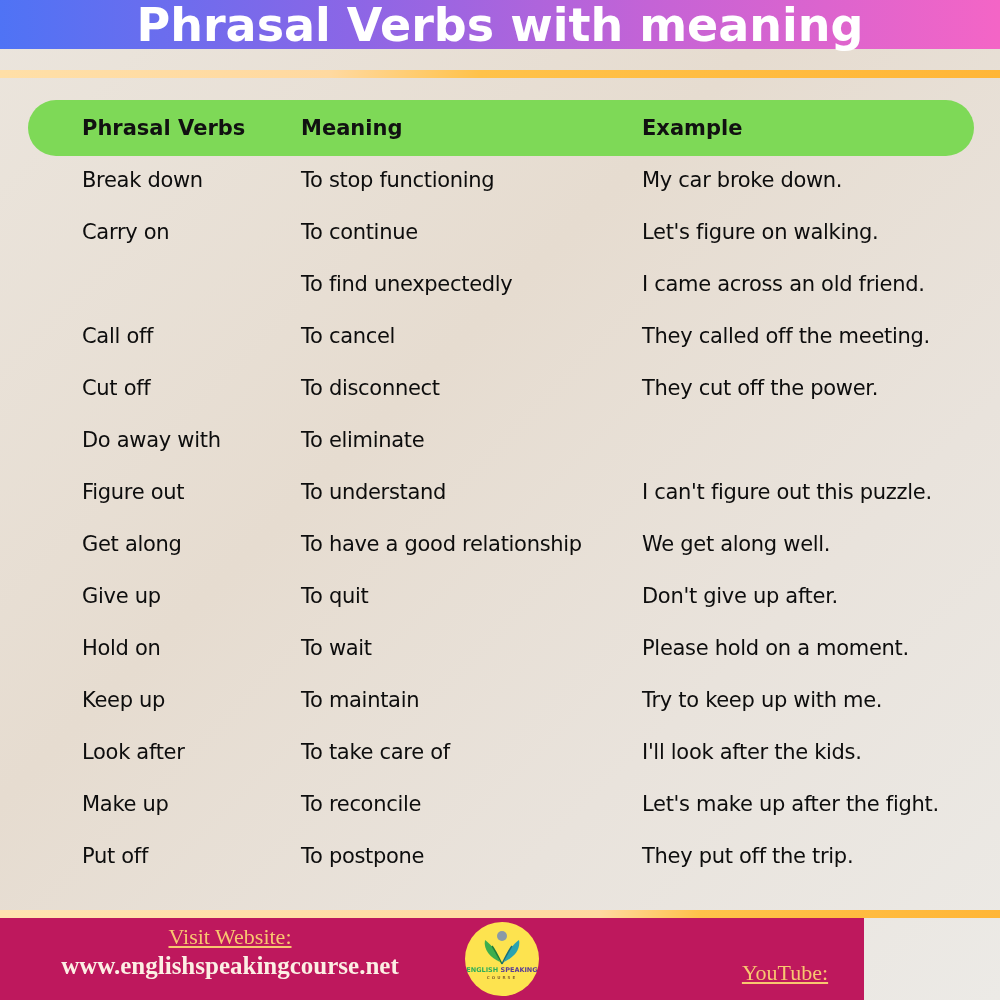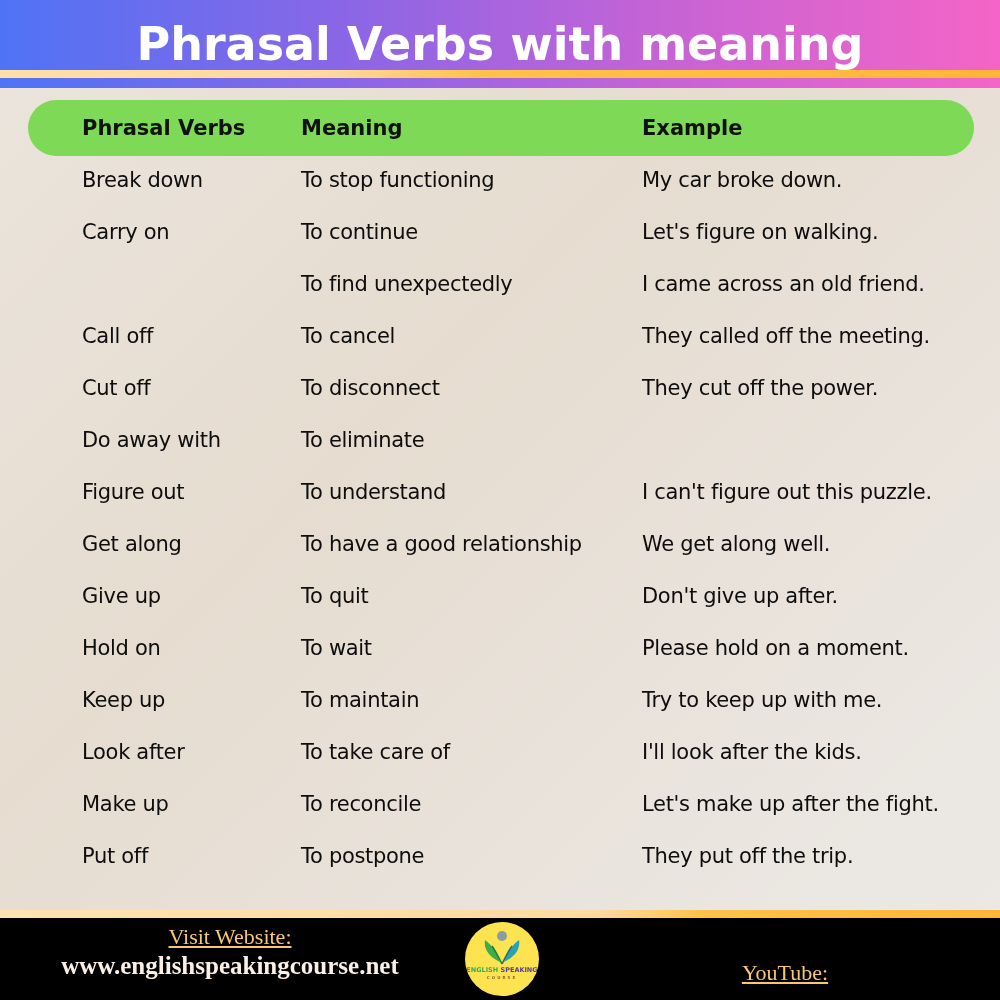--- a/index.html
+++ b/index.html
@@ -3,21 +3,21 @@
 <meta charset="utf-8">
 <style>
   * { box-sizing: border-box; margin: 0; padding: 0; }
   html, body { width: 1000px; height: 1000px; overflow: hidden; }
   body {
     position: relative;
     font-family: "DejaVu Sans", sans-serif;
     background: linear-gradient(135deg, #ebe5dd 0%, #e6dcd0 40%, #e9e3dc 70%, #eceae6 100%);
   }
   .header {
-    position: absolute; left: 0; top: 0; width: 1000px; height: 88px;
+    position: absolute; left: 0; top: 0; width: 1000px; height: 49px;
     background: linear-gradient(90deg, #4f73f5 0%, #8b66e6 35%, #c463d6 65%, #f465c6 100%);
     display: flex; align-items: center; justify-content: center;
   }
   .header-title {
     color: #ffffff; font-weight: bold; font-size: 46px;
     font-family: "DejaVu Sans", sans-serif; letter-spacing: 0px;
   }
   .header-strip {
     position: absolute; left: 0; top: 70px; width: 1000px; height: 8px;
     background: linear-gradient(90deg, #ffdfa7 0%, #ffd9a0 33%, #ffc24a 48%, #ffb637 100%);
@@ -43,22 +43,22 @@
   .cell {
     position: absolute; top: 0; height: 52px; line-height: 40px;
     font-size: 21px; color: #0d0d0d; font-family: "DejaVu Sans", sans-serif;
     white-space: nowrap; letter-spacing: -0.3px;
   }
   .footer-strip {
     position: absolute; left: 0; top: 910px; width: 1000px; height: 8px;
     background: linear-gradient(90deg, #ffe3b0 0%, #ffd9a0 60%, #ffc24a 70%, #ffb637 100%);
   }
   .footer {
-    position: absolute; left: 0; top: 918px; width: 1000px; height: 82px;
-    background: #000000;
+    position: absolute; left: 0; top: 918px; width: 864px; height: 82px;
+    background: #be185d;
   }
   .footer-block {
     position: absolute; top: 0; height: 82px; text-align: center;
     font-family: "Liberation Serif", "DejaVu Serif", serif;
   }
   .footer-left { left: 30px; width: 400px; }
   .footer-right { left: 590px; width: 390px; margin-top: 36px; }
   .footer-label {
     display: block; color: #f8c770; font-size: 22px; text-decoration: underline;
     margin-top: 6px; cursor: pointer;

